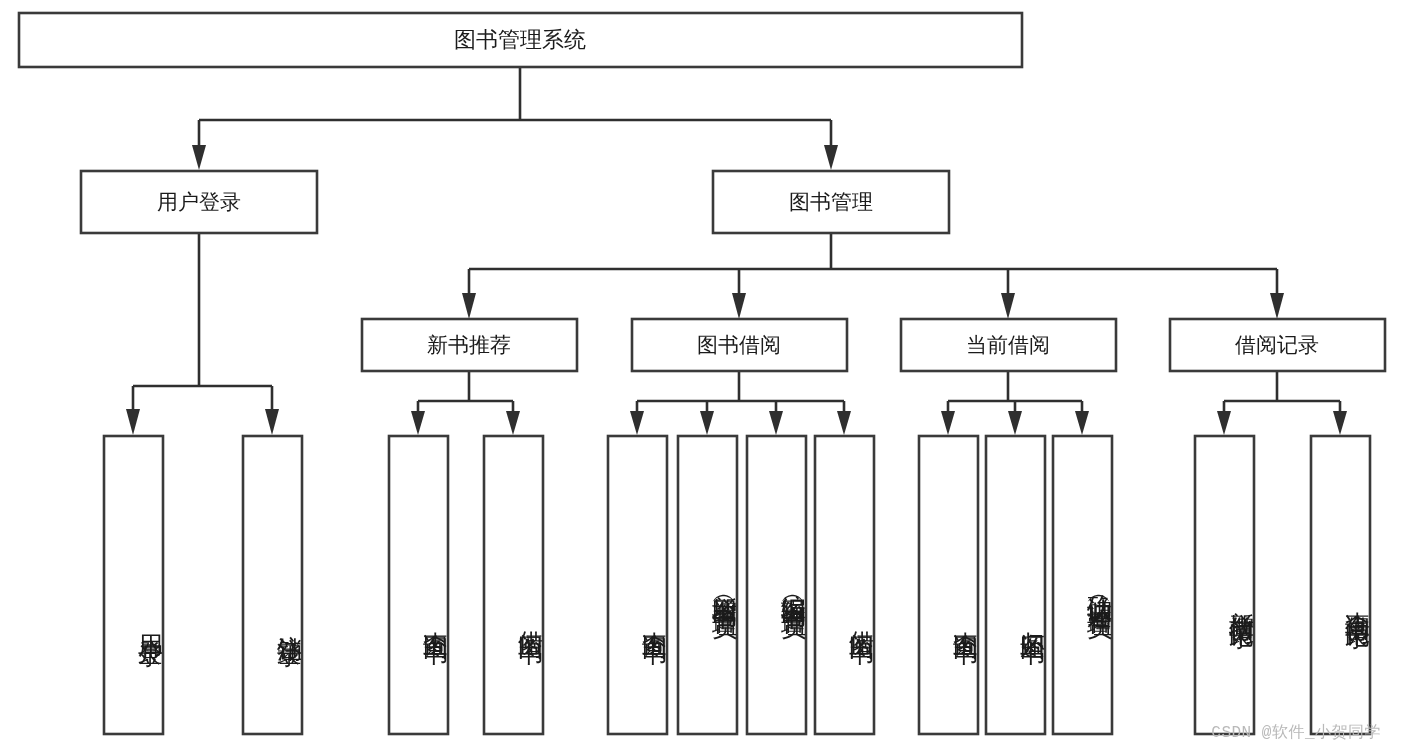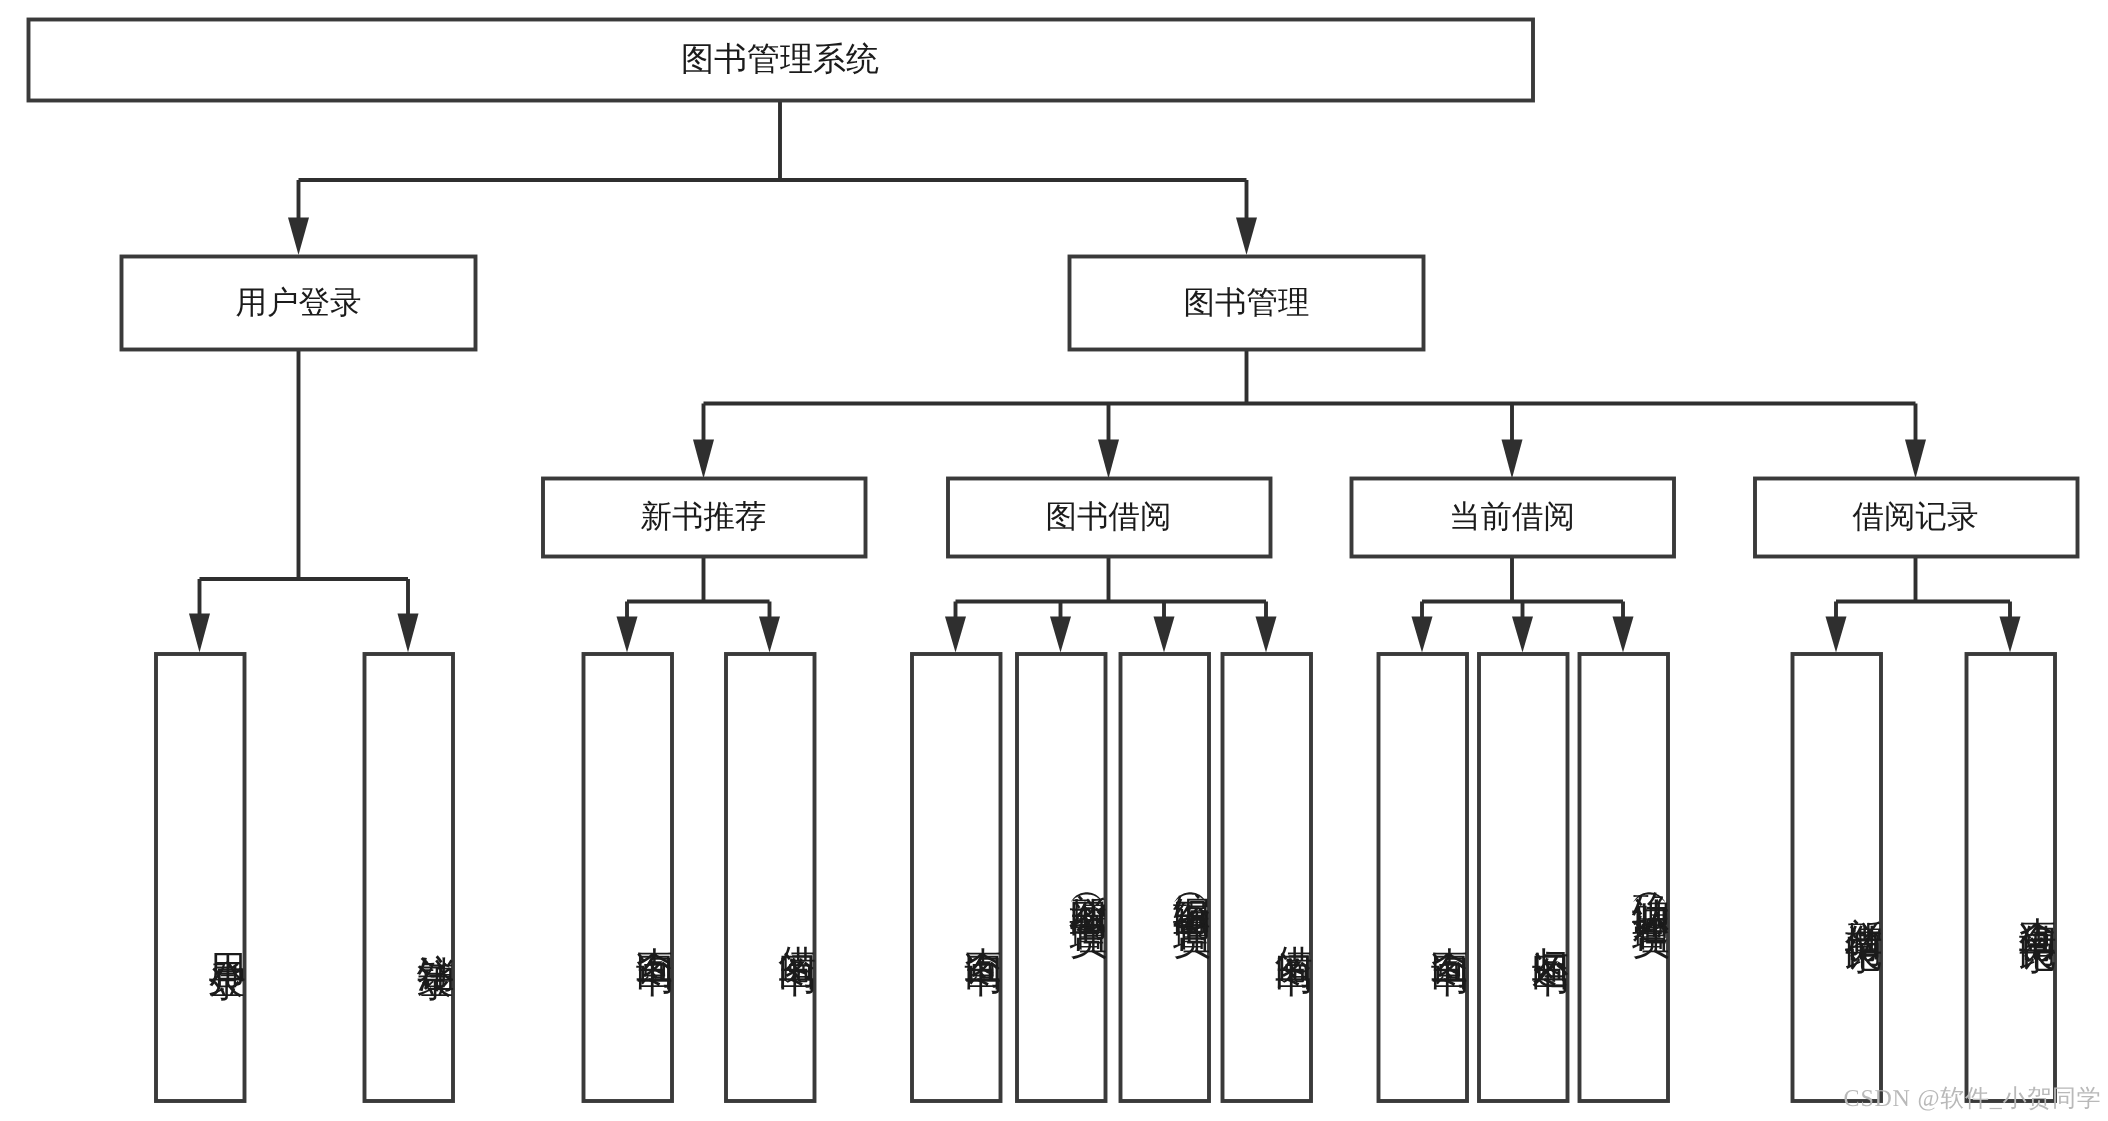--- a/index.html
+++ b/index.html
@@ -63,23 +63,23 @@
     letter-spacing: 3px;
     color: #1b1b1b;
     white-space: nowrap;
     display: flex;
     align-items: flex-start;
     justify-content: center;
     pointer-events: none;
   }
   .watermark {
     position: absolute;
-    right: 4px;
+    right: 24px;
     bottom: 4px;
-    font-family: Liberation Serif, serif;
+    font-family: Liberation Mono, monospace;
     font-size: 16px;
     color: #b9b9b9;
     letter-spacing: 0.5px;
     white-space: nowrap;
   }
 </style>
 </head>
 <body>
 
 <div id="diagram-root">

